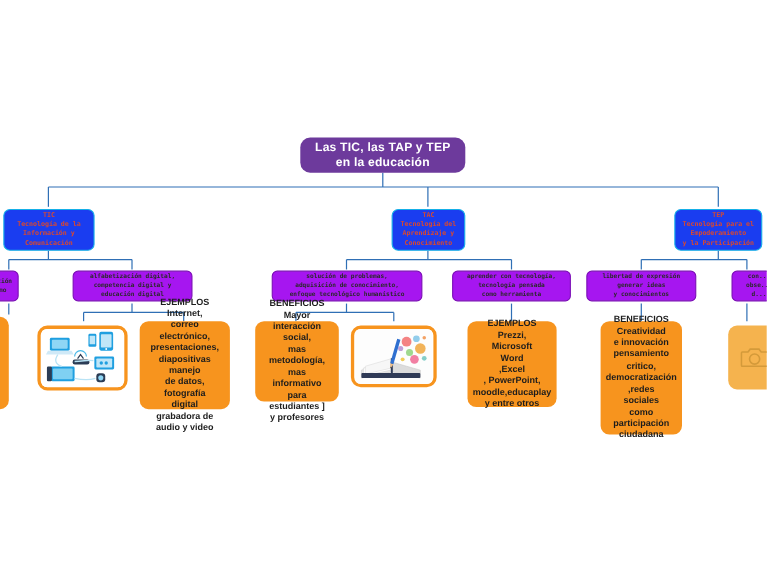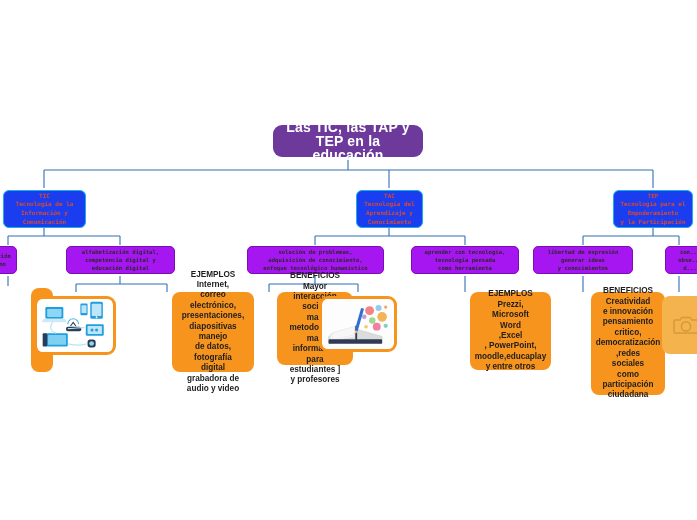--- a/index.html
+++ b/index.html
@@ -36,21 +36,21 @@
     align-items: center;
     justify-content: center;
     text-align: center;
     border-radius: 7px;
   }
   
   .root {
     background: #6d3a9c;
     color: #ffffff;
     font-weight: bold;
-    font-size: 14px;
+    font-size: 11px;
     line-height: 14px;
     letter-spacing: .2px;
     border-radius: 9px;
     padding: 6px 10px;
   }
   
   .blue {
     background: #1a3df0;
     color: #d9492f;
     font-family: "DejaVu Sans Mono", "Liberation Mono", monospace;
@@ -75,21 +75,20 @@
   }
   
   .orange {
     background: #f7941e;
     color: #1d1d1d;
     font-weight: bold;
     font-size: 8.2px;
     line-height: 10.4px;
     border-radius: 8px;
     padding: 5px 5px;
-    margin-left: 45px;
   }
   
   .imgbox {
     position: absolute;
     box-sizing: border-box;
     background: #ffffff;
     border: 3px solid #f7941e;
     border-radius: 9px;
     overflow: hidden;
   }

